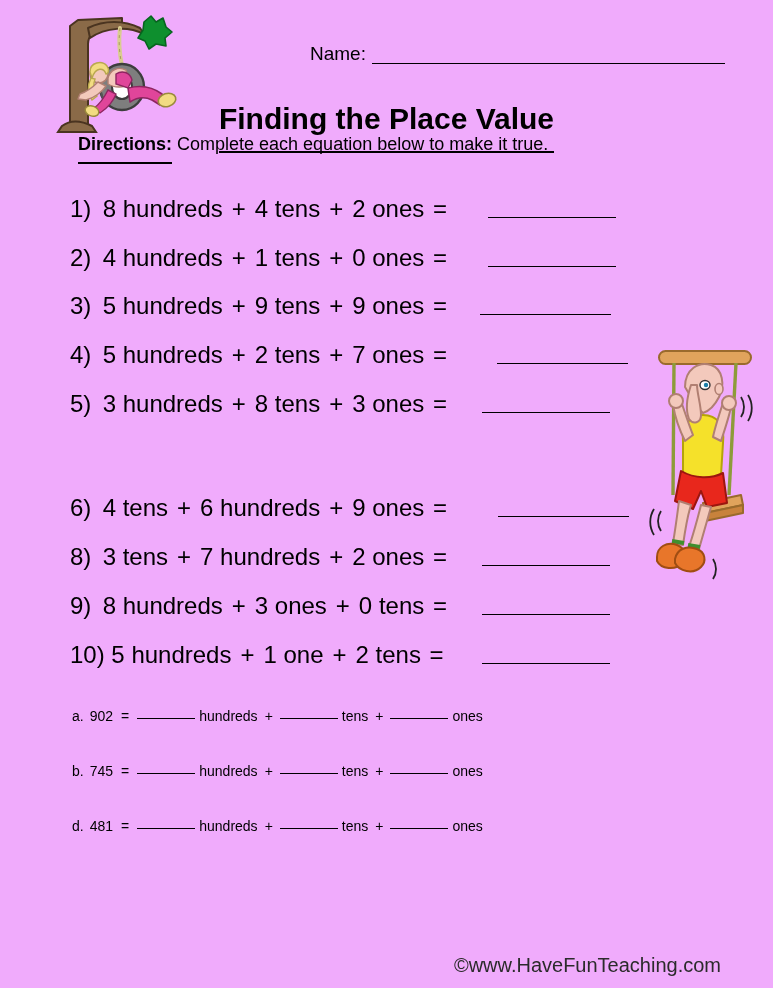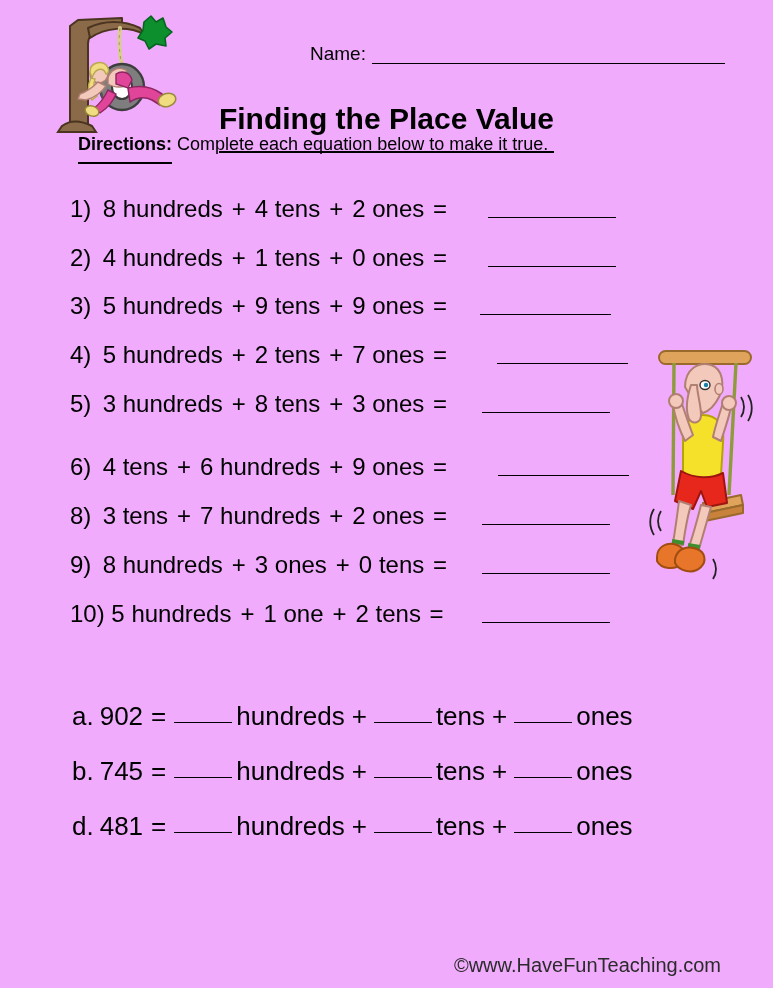--- a/index.html
+++ b/index.html
@@ -75,21 +75,21 @@
     left: 70px;
     top: 196px;
     width: 580px;
   }
   .prob-row {
     position: relative;
     height: 48.7px;
     font-size: 24px;
     white-space: nowrap;
   }
-  .prob-row.gap-before { margin-top: 15px; }
+  .prob-row.gap-before { margin-top: 56px; }
 
   .prob-text {
     position: absolute;
     left: 0;
     top: 0;
     line-height: 26px;
   }
   .prob-num {
     display: inline-block;
     min-width: 26px;
@@ -110,21 +110,21 @@
 
   
   .decomps {
     position: absolute;
     left: 72px;
     top: 703px;
     width: 620px;
   }
   .dec-row {
     height: 55px;
-    font-size: 26px;
+    font-size: 14px;
     line-height: 26px;
     white-space: nowrap;
   }
   .dec-letter {
     display: inline-block;
   }
   .dec-value {
     display: inline-block;
     padding-left: 6px;
   }

